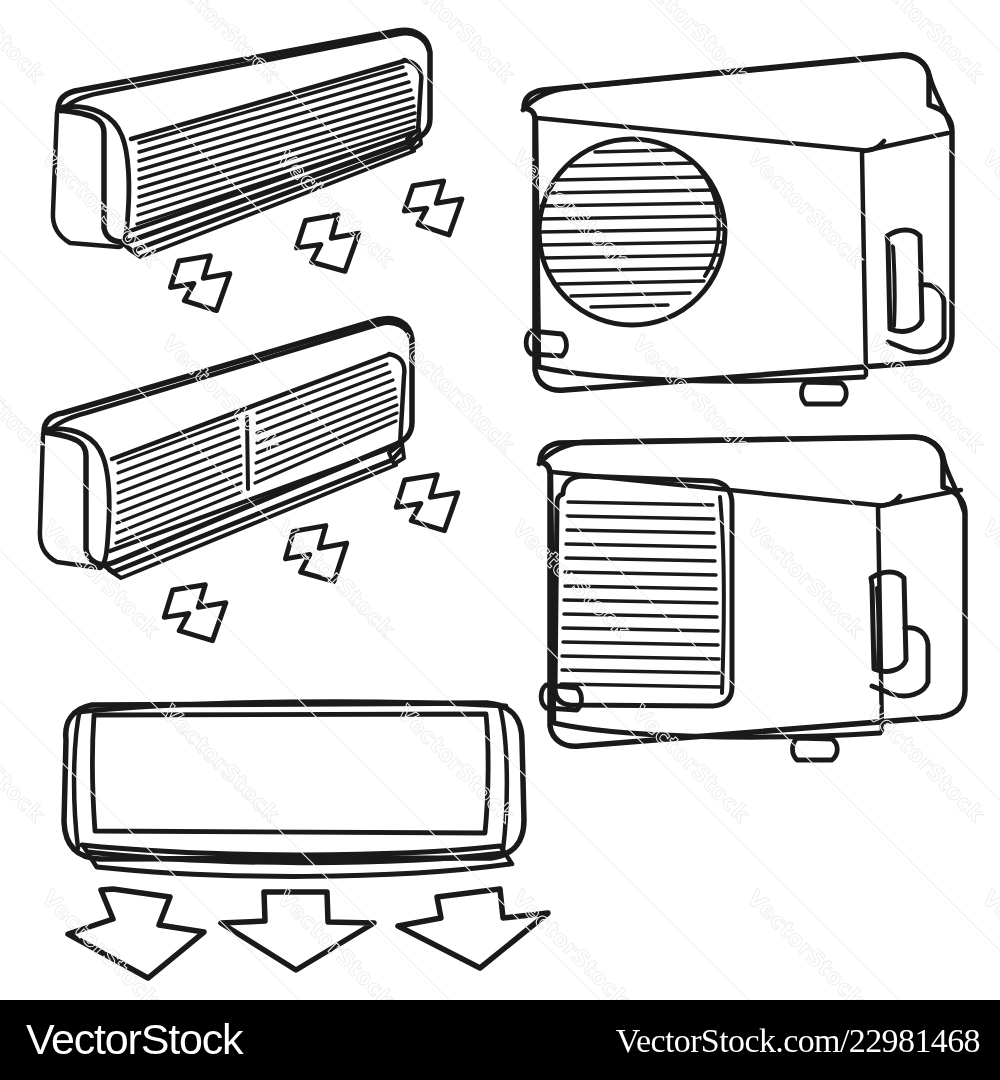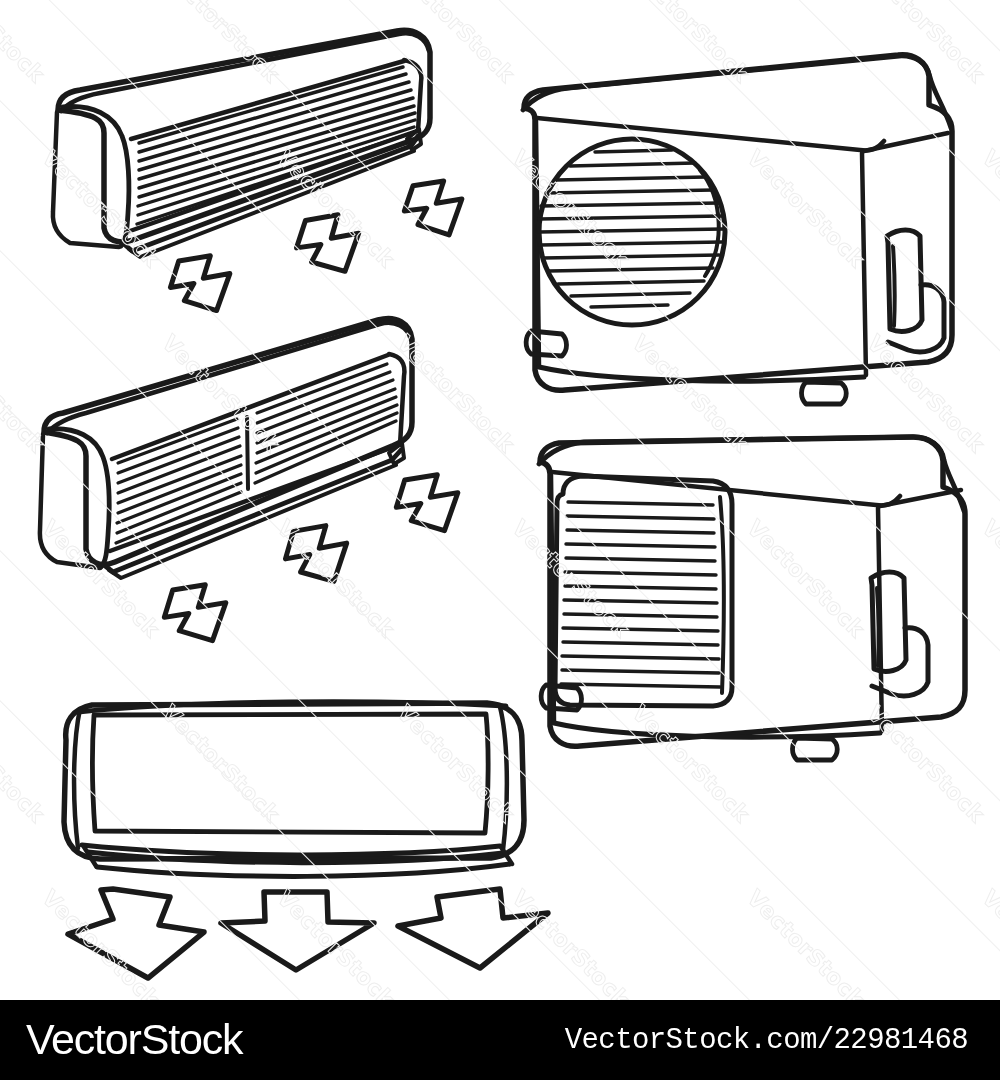--- a/index.html
+++ b/index.html
@@ -73,25 +73,25 @@
     top: 14px;
     color: #ffffff;
     font-family: "Liberation Sans", sans-serif;
     font-size: 43px;
     font-weight: normal;
     letter-spacing: -1.2px;
     line-height: 50px;
   }
   #footer-url {
     position: absolute;
-    right: 32px;
+    right: 20px;
     top: 24px;
     color: #ffffff;
-    font-family: Liberation Mono, monospace;
-    font-size: 29px;
+    font-family: Liberation Serif, serif;
+    font-size: 34px;
     letter-spacing: -0.6px;
     line-height: 34px;
   }
   .ink {
     fill: none;
     stroke: #1a1a1a;
     stroke-linecap: round;
     stroke-linejoin: round;
   }
   .ink-fill-white {

